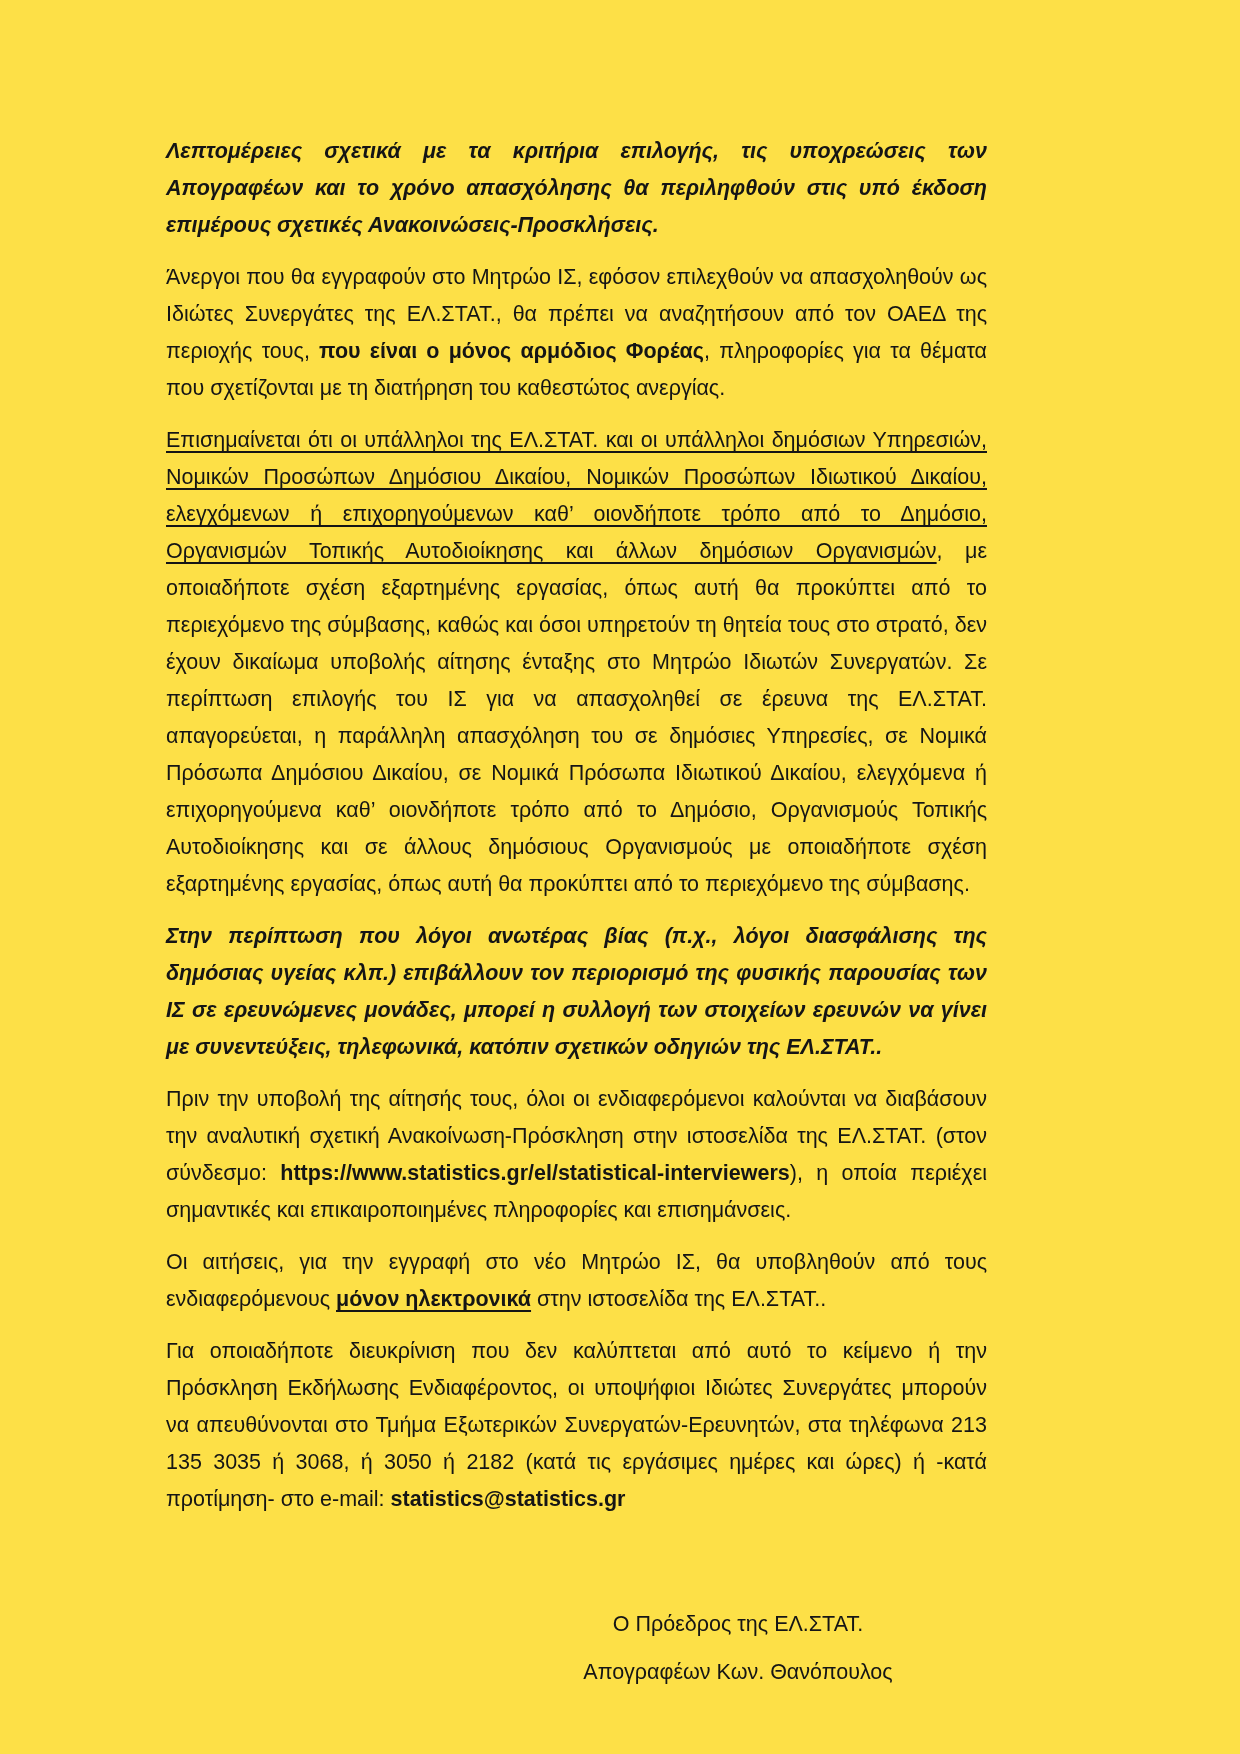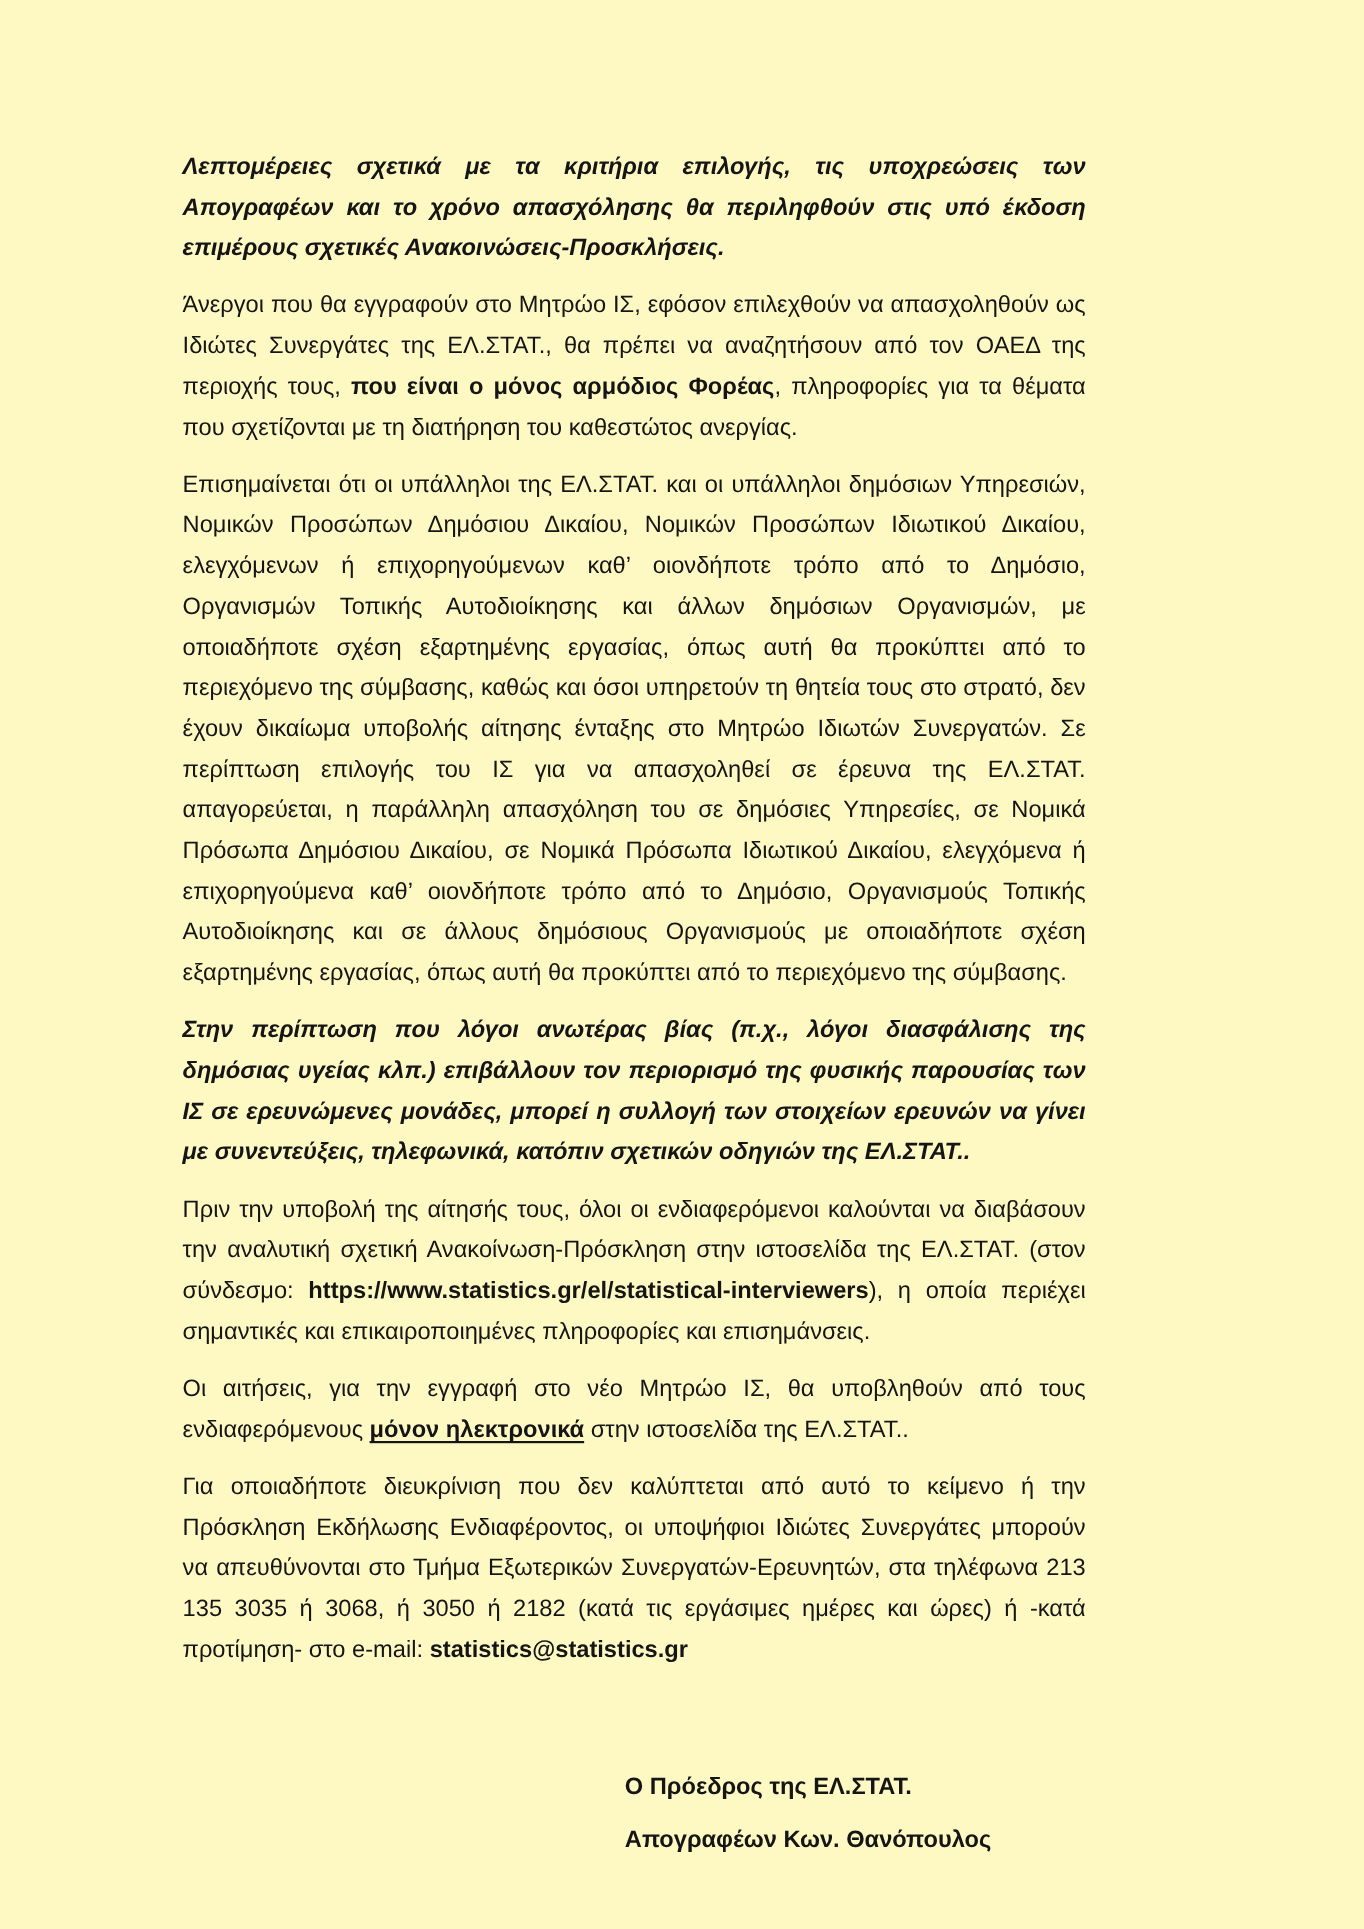--- a/index.html
+++ b/index.html
@@ -4,48 +4,48 @@
 <style>
   html, body {
     margin: 0;
     padding: 0;
     background: #ffffff;
   }
   .page {
     position: relative;
     width: 1240px;
     height: 1754px;
-    background: #fef9c3;
+    background: #fde047;
     box-sizing: border-box;
     padding: 133px 253px 0 166px;
     font-family: "Liberation Sans", sans-serif;
     font-size: 21.5px;
     line-height: 37px;
     color: #151515;
   }
   .para {
     margin: 0 0 15px 0;
     text-align: justify;
   }
   .bi {
     font-weight: 700;
     font-style: italic;
   }
   .b  { font-weight: 700; margin-top: 26px; }
-  .u  { text-underline-offset: 4px; }
+  .u  { text-decoration: underline; text-underline-offset: 4px; }
   .bu {
     font-weight: 700;
     text-decoration: underline;
     text-underline-offset: 4px;
   }
   .signature-block {
     margin-top: 86px;
     margin-left: 402px;
     width: 340px;
-    font-weight: bold;
+    text-align: center;
   }
   .signature-line {
     margin: 0 0 8px 0;
     line-height: 40px;
   }
 </style>
 </head>
 <body>
 
 <div class="page">

